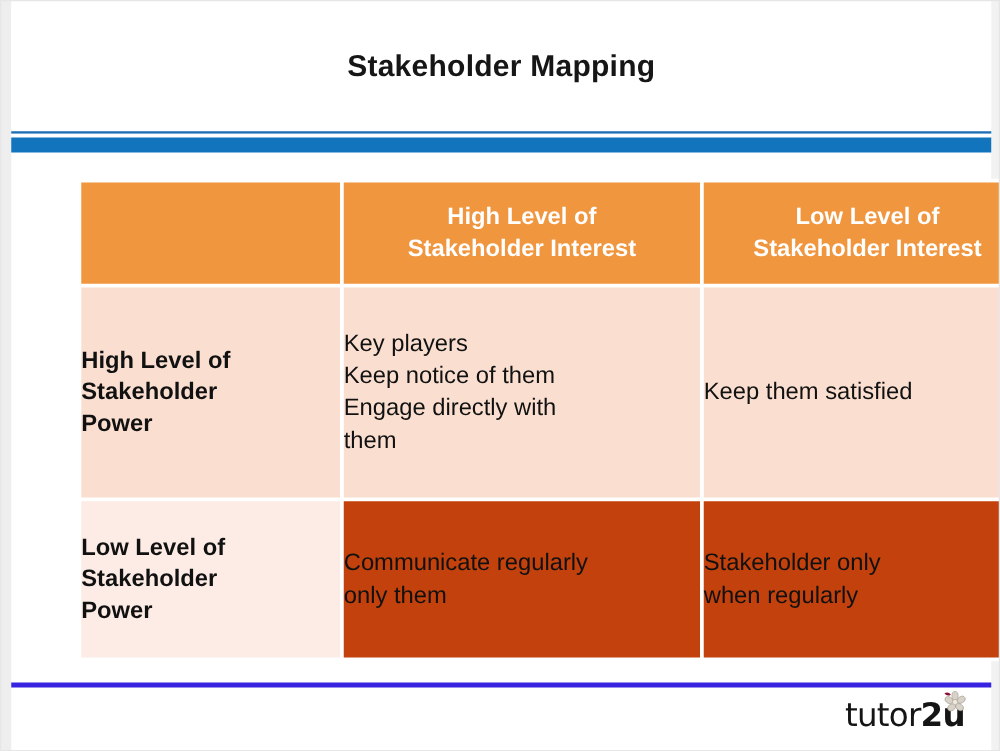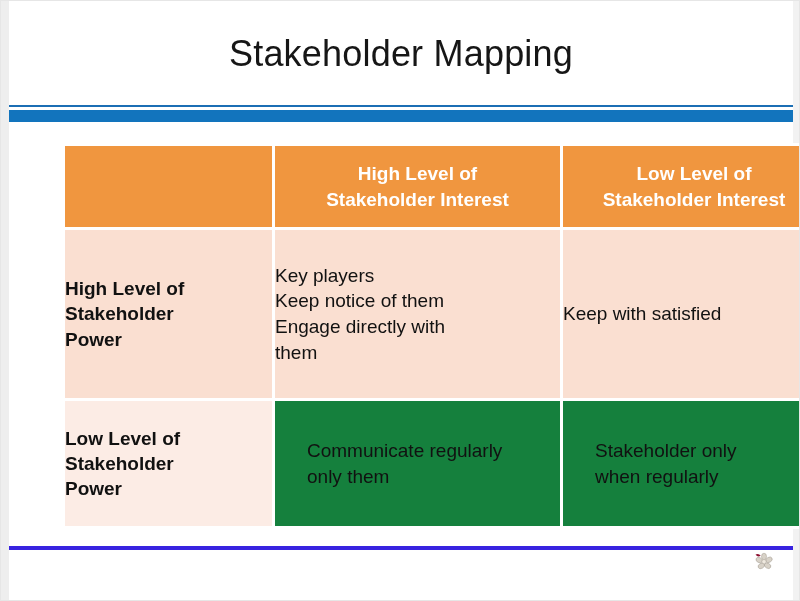--- a/index.html
+++ b/index.html
@@ -47,22 +47,22 @@
     left: 9px;
     top: 6px;
     width: 784px;
     height: 96px;
     background: #ffffff;
     display: flex;
     align-items: center;
     justify-content: center;
   }
   .slide-title {
-    font-size: 36px;
-    font-weight: 400;
+    font-size: 24px;
+    font-weight: 700;
     color: #161616;
     letter-spacing: 0.2px;
     white-space: nowrap;
   }
 
   
   .rule-thin-top {
     position: absolute;
     left: 9px;
     top: 105px;
@@ -143,22 +143,21 @@
   .cell {
     background: #fadfd1;
     font-weight: 400;
     font-size: 19px;
     line-height: 1.35;
     color: #111111;
     text-align: left;
     padding: 0 8px;
   }
   .cell.light {
-    background: #15803d;
-    padding-left: 32px;
+    background: #c2410c;
   }
 
   
   .rule-bottom {
     position: absolute;
     left: 9px;
     top: 546px;
     width: 784px;
     height: 4px;
     background: #3823e0;
@@ -229,21 +228,21 @@
           <span>Stakeholder</span><br>
           <span>Power</span>
         </td>
         <td class="cell col-mid">
           <span>Key players</span><br>
           <span>Keep notice of them</span><br>
           <span>Engage directly with</span><br>
           <span>them</span>
         </td>
         <td class="cell col-right">
-          <span>Keep with satisfied</span>
+          <span>Keep them satisfied</span>
         </td>
       </tr>
 
       <tr class="row2">
         <td class="rowlabel light col-label">
           <span>Low Level of</span><br>
           <span>Stakeholder</span><br>
           <span>Power</span>
         </td>
         <td class="cell light col-mid">
@@ -254,20 +253,23 @@
           <span>Stakeholder only</span><br>
           <span>when regularly</span>
         </td>
       </tr>
     </tbody>
   </table>
 
   <div class="rule-bottom"></div>
 
   <div class="logo">
+    <div class="logo-word">
+      <span>tutor</span><span class="num">2u</span>
+    </div>
     <svg class="logo-flower" viewBox="0 0 20 20">
       <g>
         <ellipse cx="10" cy="4.6" rx="2.5" ry="3.4" fill="#d8d2c8" stroke="#a39c90" stroke-width="0.5"></ellipse>
         <ellipse cx="15" cy="7.8" rx="2.5" ry="3.4" fill="#d8d2c8" stroke="#a39c90" stroke-width="0.5" transform="rotate(60 15 7.8)"></ellipse>
         <ellipse cx="13.6" cy="13.7" rx="2.5" ry="3.4" fill="#d8d2c8" stroke="#a39c90" stroke-width="0.5" transform="rotate(120 13.6 13.7)"></ellipse>
         <ellipse cx="7.3" cy="13.9" rx="2.5" ry="3.4" fill="#d8d2c8" stroke="#a39c90" stroke-width="0.5" transform="rotate(-120 7.3 13.9)"></ellipse>
         <ellipse cx="5.2" cy="8.1" rx="2.5" ry="3.4" fill="#d8d2c8" stroke="#a39c90" stroke-width="0.5" transform="rotate(-60 5.2 8.1)"></ellipse>
         <circle cx="10" cy="9.6" r="2.1" fill="#efe9df" stroke="#a39c90" stroke-width="0.4"></circle>
         <path d="M1.5 2.5 q3.2 -1.6 5.2 1.2 q-3.0 1.9 -5.2 -1.2 z" fill="#8c1030"></path>
       </g>

